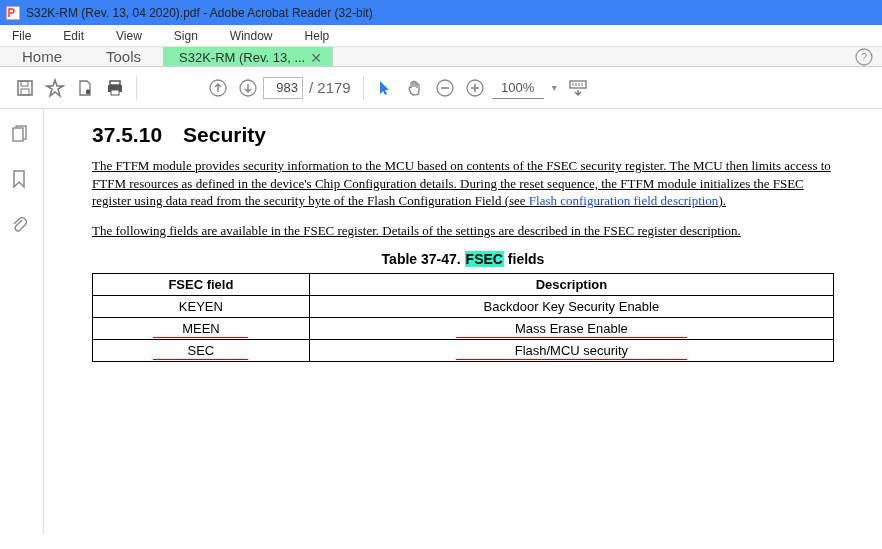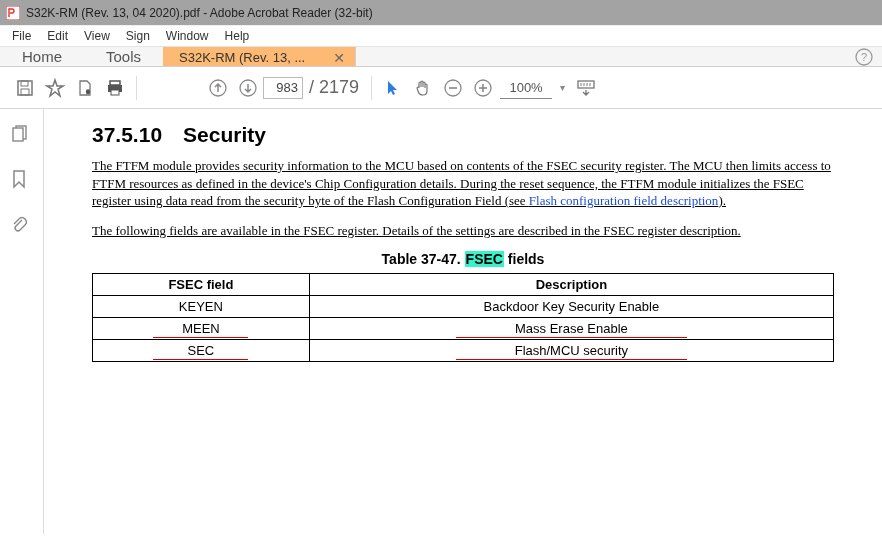--- a/index.html
+++ b/index.html
@@ -1,37 +1,37 @@
 <!DOCTYPE html>
 <html><head>
 <meta charset="utf-8">
 <style>
 * { box-sizing: border-box; margin: 0; padding: 0; }
 body { font-family: "Segoe UI", sans-serif; font-size: 12px; background: #fff; width: 882px; height: 549px; overflow: hidden; }
 
-.titlebar { height: 26px; display: flex; align-items: center; padding: 0 6px; background: #a3a3a3; gap: 6px; border-bottom: 1px solid #f0f0f0; }
+.titlebar { height: 26px; display: flex; align-items: center; padding: 0 6px; background: #3b82f6; gap: 6px; border-bottom: 1px solid #f0f0f0; }
 .app-icon { width: 14px; height: 14px; }
 .title-text { font-size: 12px; color: #222; }
 
-.menubar { height: 20px; display: flex; align-items: center; gap: 0; padding: 0 4px; }
+.menubar { height: 20px; display: flex; align-items: center; gap: 16px; padding: 0 4px; }
 .menubar span { padding: 2px 8px; color: #333; cursor: default; }
 
 .tabbar { height: 21px; display: flex; align-items: stretch; background: #f5f5f5; border-top: 1px solid #e4e4e4; border-bottom: 1px solid #cfcfcf; }
 .tab-home, .tab-tools { padding: 0 22px; font-size: 15px; color: #555; display: flex; align-items: center; cursor: default; }
-.tab-doc { background: #fdba74; border-right: 1px solid #cfcfcf; display: flex; align-items: center; padding: 0 10px 0 16px; font-size: 13px; color: #333; gap: 28px; border-top: 2px solid transparent; }
+.tab-doc { background: #86efac; border-right: 1px solid #cfcfcf; display: flex; align-items: center; padding: 0 10px 0 16px; font-size: 13px; color: #333; gap: 5px; border-top: 2px solid transparent; }
 .tab-doc .close { color: #666; font-size: 14px; }
 .tabbar-spacer { flex: 1; }
 .help-icon { width: 36px; display: flex; align-items: center; justify-content: center; color: #888; }
 
 .toolbar { height: 42px; border-bottom: 1px solid #d8d8d8; display: flex; align-items: center; padding: 0 10px; }
 .tb-btn { width: 30px; height: 30px; display: flex; align-items: center; justify-content: center; color: #555; cursor: pointer; }
 .tb-btn svg, .sidebtn svg, .app-icon svg, .help-icon svg { display: block; }
 .tb-sep { width: 1px; height: 24px; background: #dcdcdc; margin: 0 6px; }
 .page-input { width: 40px; height: 22px; border: 1px solid #bbb; text-align: right; padding: 0 4px; font-size: 13px; color: #444; }
-.page-total { font-size: 18px; color: #666; padding: 0 6px; }
+.page-total { font-size: 15px; color: #666; padding: 0 6px; }
 .zoom-input { width: 52px; height: 22px; border-bottom: 1px solid #888; text-align: left; font-size: 13px; color: #555; margin: 0 2px; display: flex; align-items: center; justify-content: center; }
 .tb-caret { color: #888; font-size: 10px; padding: 0 6px; }
 
 .main { display: flex; height: calc(549px - 26px - 20px - 36px - 42px); }
 .sidebar { width: 44px; border-right: 1px solid #ddd; display: flex; flex-direction: column; align-items: center; padding-top: 14px; gap: 22px; }
 .sidebtn { width: 24px; height: 24px; color: #777; cursor: pointer; }
 
 .doc { flex: 1; padding: 14px 48px 20px 48px; font-family: "Times New Roman", serif; color: #000; overflow: hidden; }
 .sect-num { font-family: Arial, sans-serif; font-weight: bold; font-size: 21px; margin-right: 18px; }
 .sect-title { font-family: Arial, sans-serif; font-weight: bold; font-size: 21px; }

